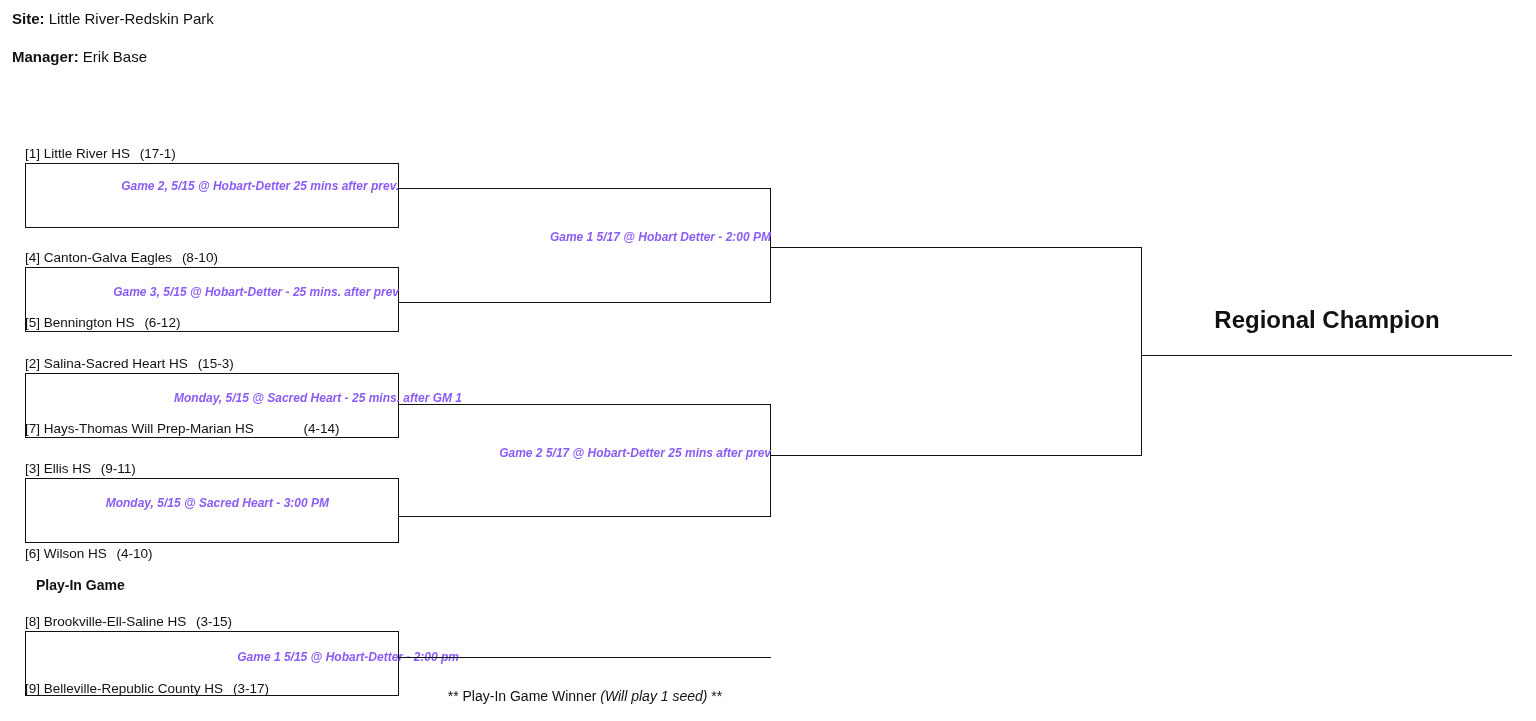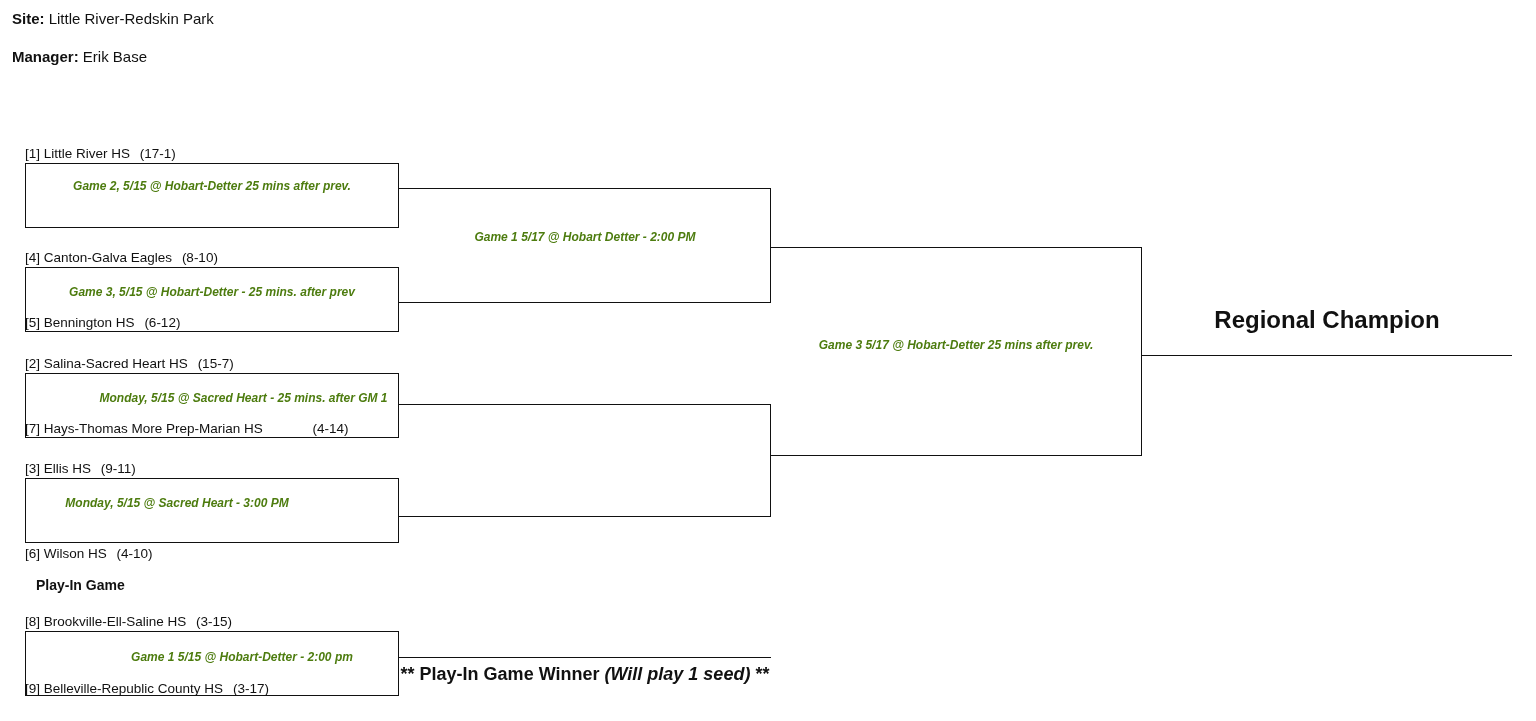--- a/index.html
+++ b/index.html
@@ -57,22 +57,22 @@
     box-sizing: border-box;
     background: transparent;
   }
 
   .game-label {
     position: absolute;
     font-size: 12px;
     font-style: italic;
     font-weight: bold;
     white-space: nowrap;
-    color: #4d7c0f;
-    text-align: center;
+    color: #8b5cf6;
+    text-align: right;
   }
 
   
   .hline {
     position: absolute;
     height: 0;
     border-top: 1.6px solid #111;
   }
   
   .vline {
@@ -93,25 +93,26 @@
     position: absolute;
     font-size: 24px;
     font-weight: bold;
     white-space: nowrap;
     color: #111;
     text-align: center;
   }
 
   .playin-winner {
     position: absolute;
-    font-size: 18px;
-    font-weight: bold;
+    font-size: 14px;
+    font-weight: normal;
     white-space: nowrap;
     color: #111;
     text-align: center;
+    margin-top: 24px;
   }
   .playin-winner .ital { font-style: italic; }
 </style>
 </head>
 <body>
 
 <div id="page">
 
   <div class="meta-line" id="meta-site">
     <span class="meta-label">Site:</span>
@@ -140,27 +141,27 @@
   <div class="game-label" style="left:25px; top:285px; width:374px;">Game 3, 5/15 @ Hobart-Detter - 25 mins. after prev</div>
   <div class="team-row" style="left:25px; top:315px;">
     <span class="seed">[5]</span>
     <span>Bennington HS</span>
     <span class="rec" style="padding-left:6px;">(6-12)</span>
   </div>
 
   <div class="team-row" style="left:25px; top:356px;">
     <span class="seed">[2]</span>
     <span>Salina-Sacred Heart HS</span>
-    <span class="rec" style="padding-left:6px;">(15-7)</span>
+    <span class="rec" style="padding-left:6px;">(15-3)</span>
   </div>
   <div class="matchbox" style="left:25px; top:373px; width:374px; height:65px;"></div>
   <div class="game-label" style="left:25px; top:391px; width:437px;">Monday, 5/15 @ Sacred Heart - 25 mins. after GM 1</div>
   <div class="team-row" style="left:25px; top:421px;">
     <span class="seed">[7]</span>
-    <span>Hays-Thomas More Prep-Marian HS</span>
+    <span>Hays-Thomas Will Prep-Marian HS</span>
     <span class="rec" style="padding-left:6px;margin-left:40px;">(4-14)</span>
   </div>
 
   <div class="team-row" style="left:25px; top:461px;">
     <span class="seed">[3]</span>
     <span>Ellis HS</span>
     <span class="rec" style="padding-left:6px;">(9-11)</span>
   </div>
   <div class="matchbox" style="left:25px; top:478px; width:374px; height:65px;"></div>
   <div class="game-label" style="left:25px; top:496px; width:304px;">Monday, 5/15 @ Sacred Heart - 3:00 PM</div>
@@ -171,25 +172,25 @@
   </div>
 
   <div class="hline" style="left:399px; top:188px; width:372px;"></div>
   <div class="hline" style="left:399px; top:302px; width:372px;"></div>
   <div class="vline" style="left:770px; top:188px; height:114px;"></div>
   <div class="game-label" style="left:399px; top:230px; width:372px;">Game 1 5/17 @ Hobart Detter - 2:00 PM</div>
 
   <div class="hline" style="left:399px; top:404px; width:372px;"></div>
   <div class="hline" style="left:399px; top:516px; width:372px;"></div>
   <div class="vline" style="left:770px; top:404px; height:112px;"></div>
+  <div class="game-label" style="left:399px; top:446px; width:372px;">Game 2 5/17 @ Hobart-Detter 25 mins after prev</div>
 
   <div class="hline" style="left:770px; top:247px; width:372px;"></div>
   <div class="hline" style="left:770px; top:455px; width:372px;"></div>
   <div class="vline" style="left:1141px; top:247px; height:208px;"></div>
-  <div class="game-label" style="left:770px; top:338px; width:372px;">Game 3 5/17 @ Hobart-Detter 25 mins after prev.</div>
 
   <div class="champion-title" style="left:1142px; top:306px; width:370px;">Regional Champion</div>
   <div class="hline" style="left:1141px; top:355px; width:371px;"></div>
 
   <div class="section-title" style="left:36px; top:577px;">Play-In Game</div>
 
   <div class="team-row" style="left:25px; top:614px;">
     <span class="seed">[8]</span>
     <span>Brookville-Ell-Saline HS</span>
     <span class="rec" style="padding-left:6px;margin-top:33px;">(3-15)</span>

